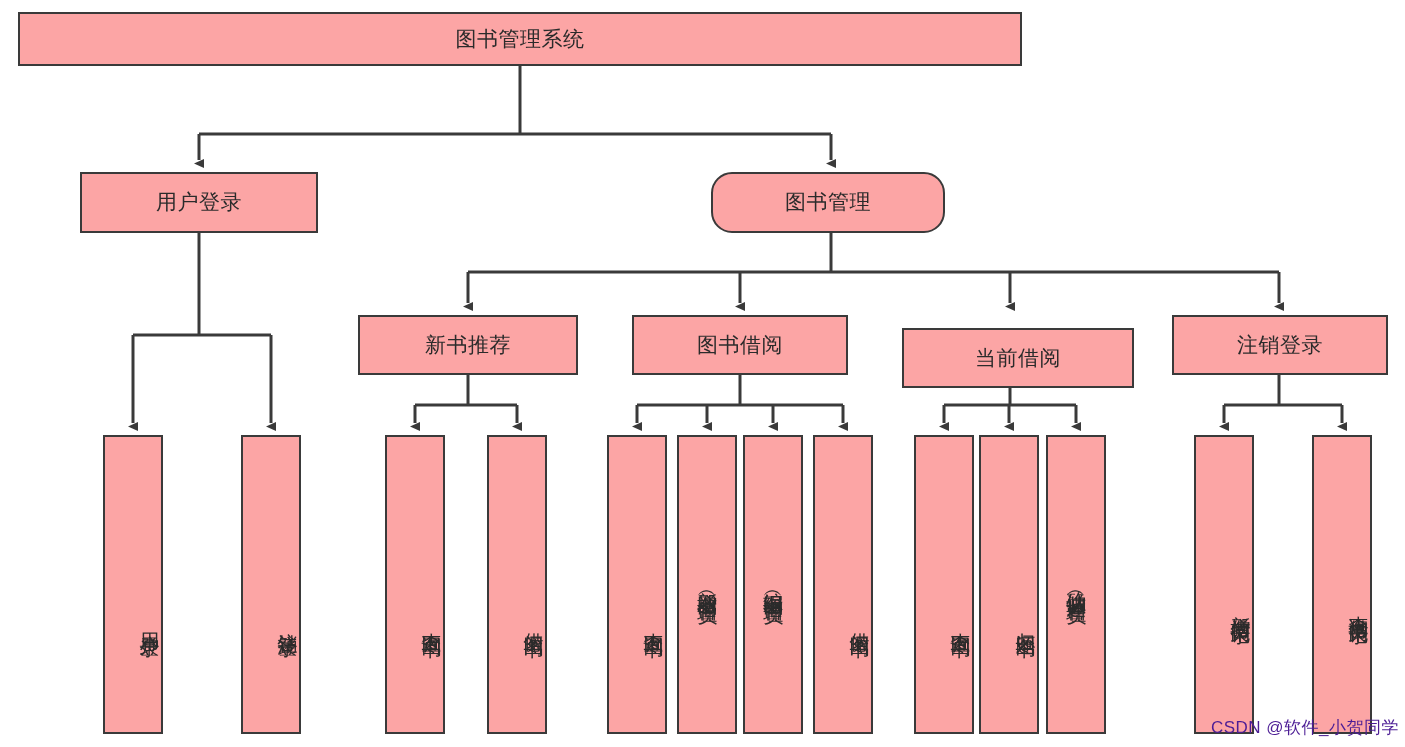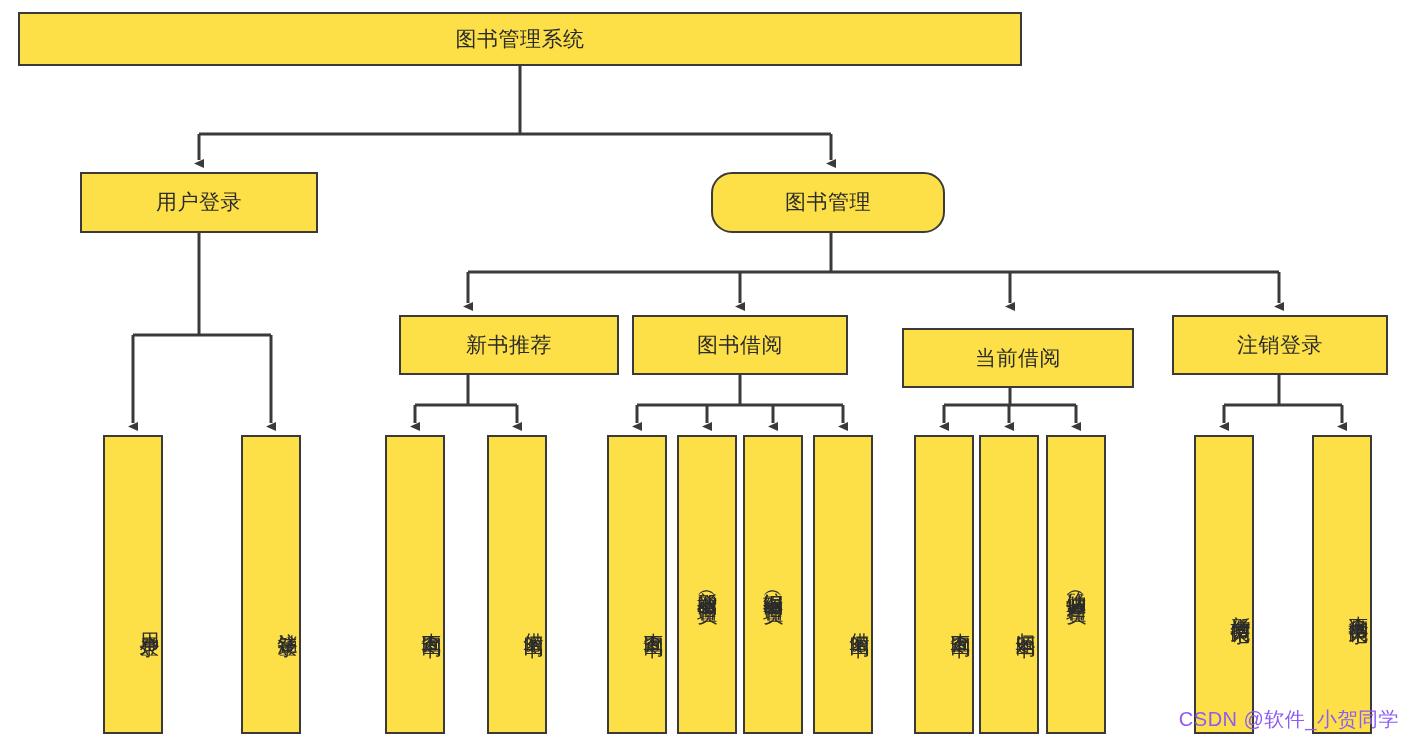--- a/index.html
+++ b/index.html
@@ -22,21 +22,21 @@
     position: absolute;
     left: 0;
     top: 0;
     width: 1405px;
     height: 747px;
   }
   .node {
     position: absolute;
     box-sizing: border-box;
     border: 2px solid #3a3a3a;
-    background: #fde047;
+    background: #fca5a5;
     display: flex;
     align-items: center;
     justify-content: center;
     color: #2b2b2b;
     line-height: 1.18;
   }
   .node.horiz {
     font-size: 21px;
     letter-spacing: 0.5px;
   }
@@ -52,23 +52,23 @@
   .node.vert.deep {
     align-items: center;
   }
   .node-label {
     display: block;
     text-align: center;
   }
   .watermark {
     position: absolute;
     right: 6px;
-    bottom: 14px;
-    font-size: 20px;
-    color: #8b5cf6;
+    bottom: 8px;
+    font-size: 17px;
+    color: #4c1d95;
     letter-spacing: 0.5px;
     white-space: nowrap;
   }
 </style>
 </head>
 <body>
 
 <div id="diagram-root">
 
   <svg id="diagram-svg" viewBox="0 0 1405 747" xmlns="http://www.w3.org/2000/svg">
@@ -128,21 +128,21 @@
     <span class="node-label">图书管理系统</span>
   </div>
 
   <div class="node horiz" style="left:80px; top:172px; width:238px; height:61px;">
     <span class="node-label">用户登录</span>
   </div>
   <div class="node horiz" style="left:711px; top:172px; width:234px; height:61px;border-radius:21px;">
     <span class="node-label">图书管理</span>
   </div>
 
-  <div class="node horiz" style="left:358px; top:315px; width:220px; height:60px;margin-left:41px;">
+  <div class="node horiz" style="left:358px; top:315px; width:220px; height:60px;">
     <span class="node-label">新书推荐</span>
   </div>
   <div class="node horiz" style="left:632px; top:315px; width:216px; height:60px;">
     <span class="node-label">图书借阅</span>
   </div>
   <div class="node horiz" style="left:902px; top:328px; width:232px; height:60px;">
     <span class="node-label">当前借阅</span>
   </div>
   <div class="node horiz" style="left:1172px; top:315px; width:216px; height:60px;">
     <span class="node-label">注销登录</span>

